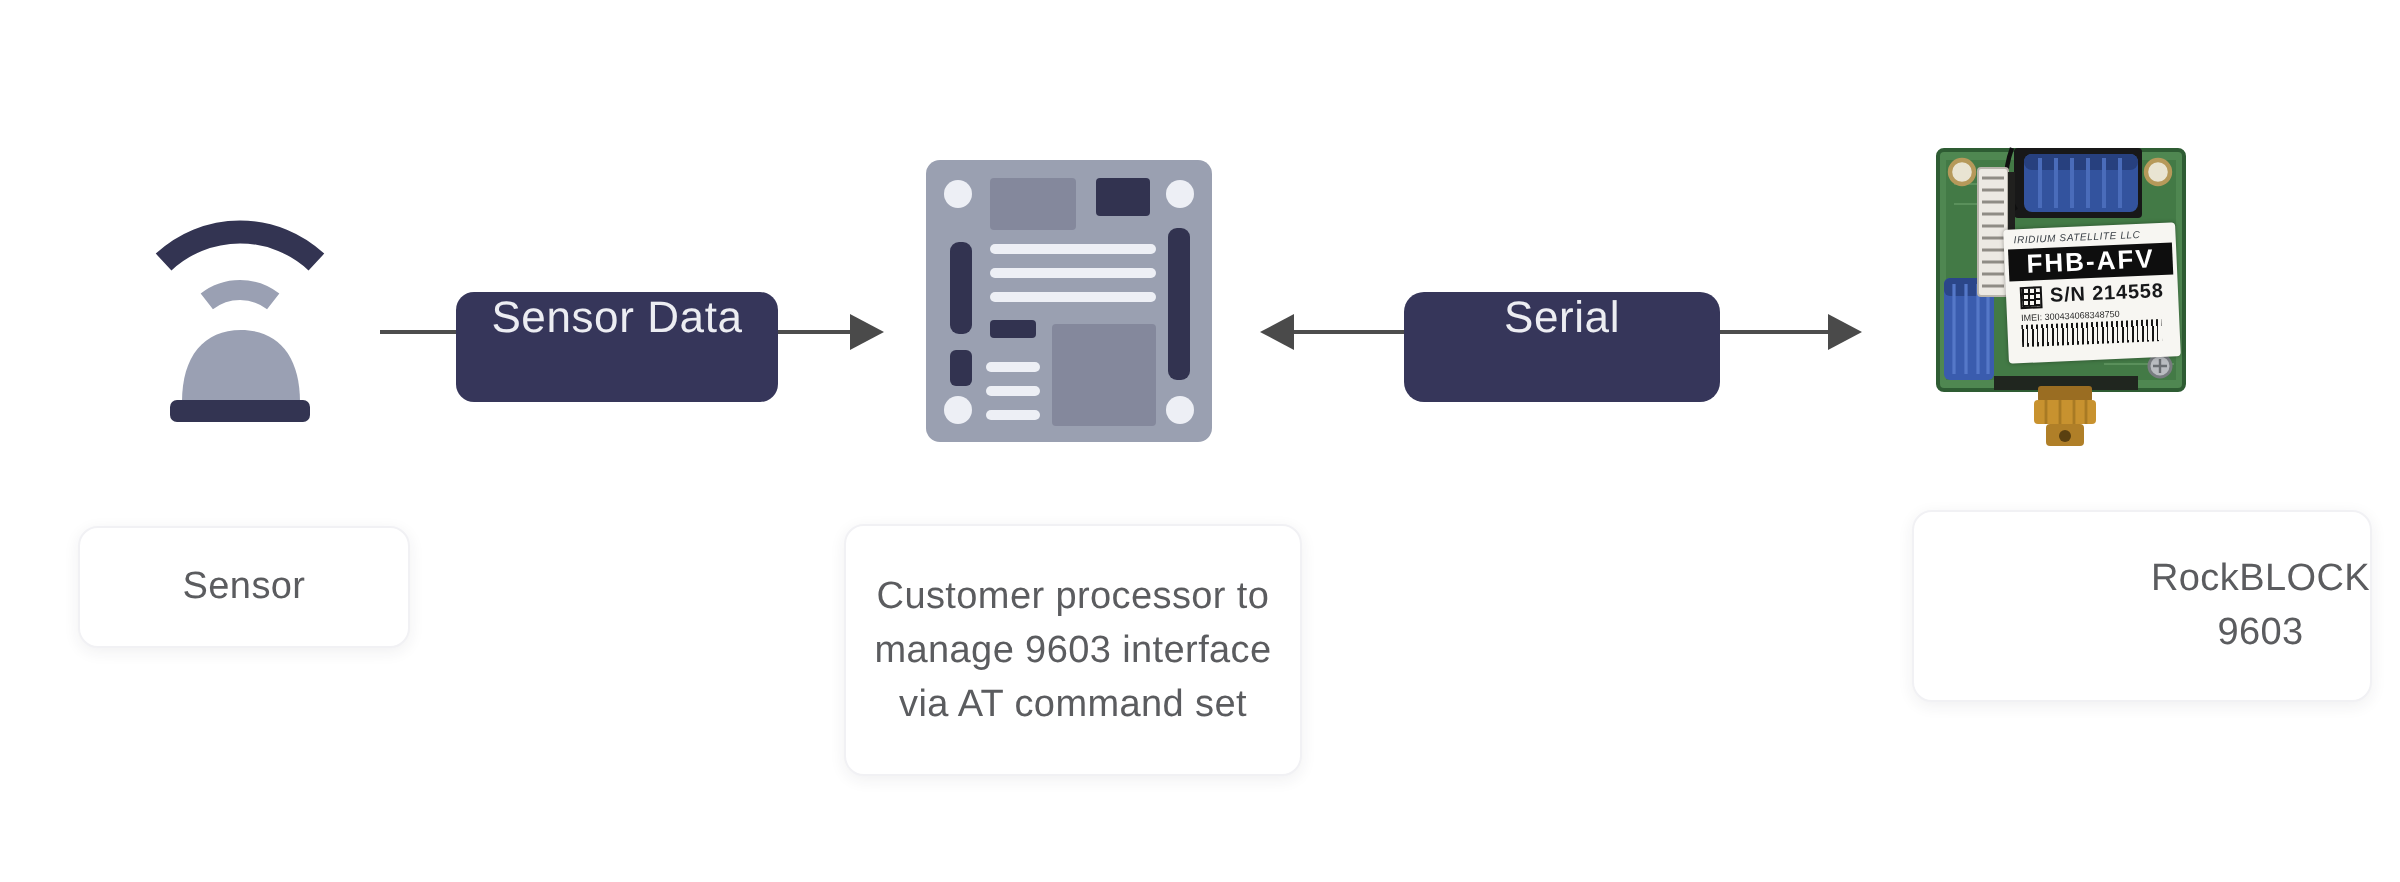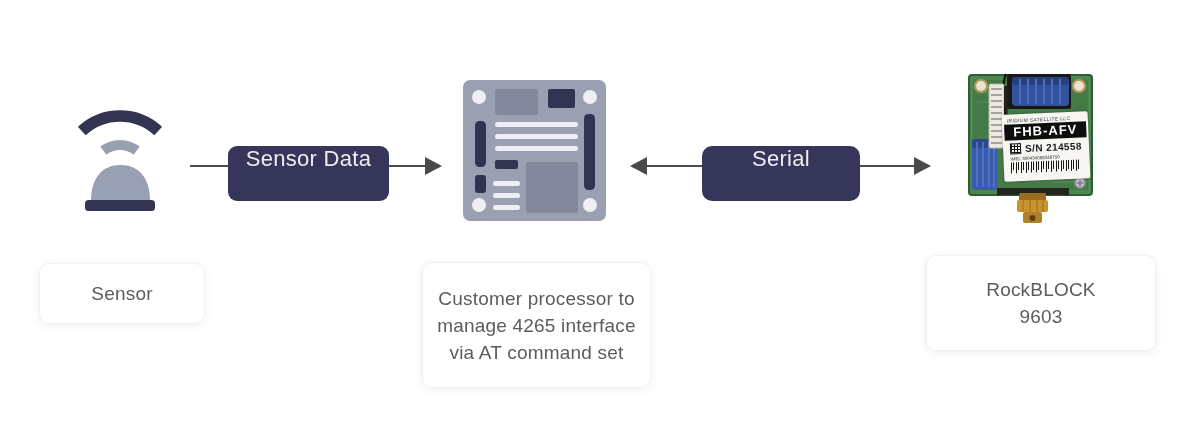--- a/index.html
+++ b/index.html
@@ -142,22 +142,22 @@
       <div class="rb-barcode"></div>
     </div>
   </div>
 
   <div class="card" style="left:39px;top:263px;width:164px;height:59px;">
     <span>Sensor</span>
   </div>
 
   <div class="card" style="left:422px;top:262px;width:227px;height:124px;">
     <span>Customer processor to
-manage 4265 interface
+manage 9603 interface
 via AT command set</span>
   </div>
 
-  <div class="card" style="left:926px;top:255px;width:228px;height:94px;">
+  <div class="card" style="left:956px;top:255px;width:228px;height:94px;justify-content:flex-end;">
     <span>RockBLOCK
 9603</span>
   </div>
 
 </div>
 
 </body></html>

